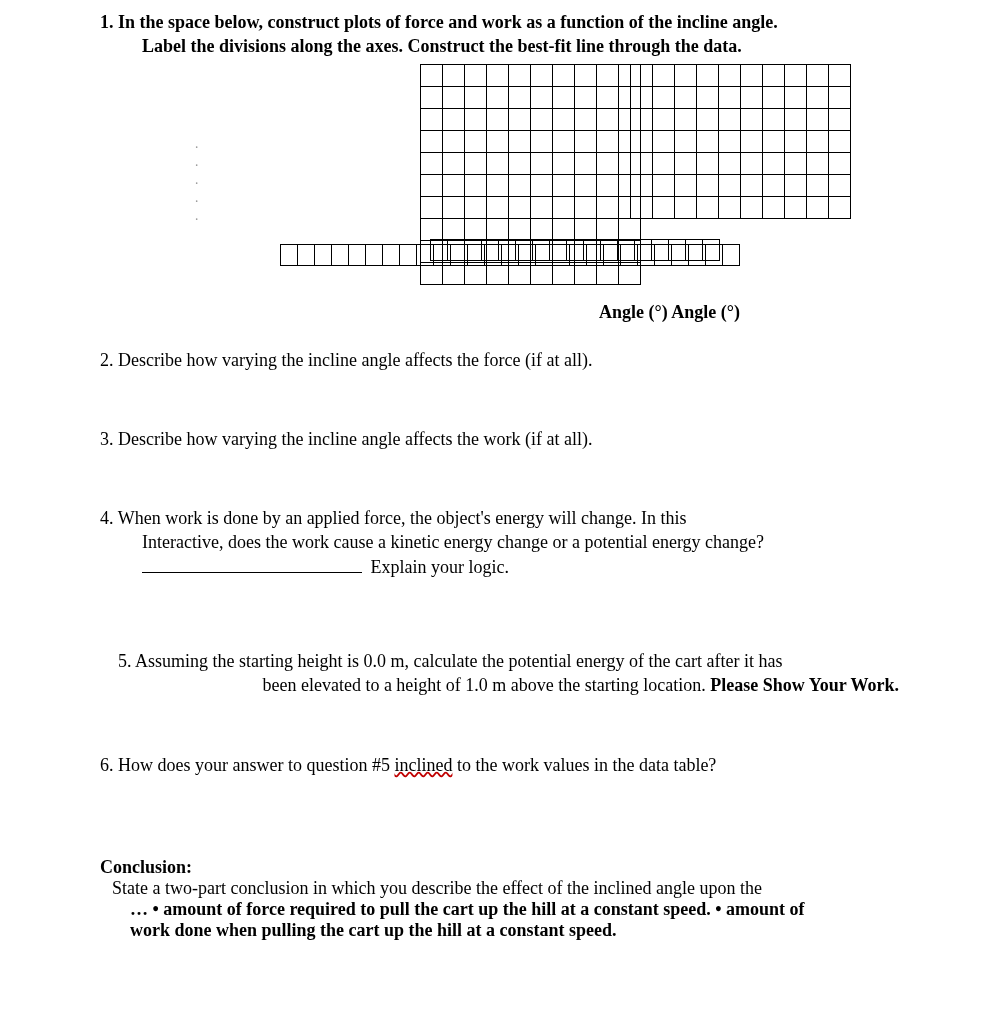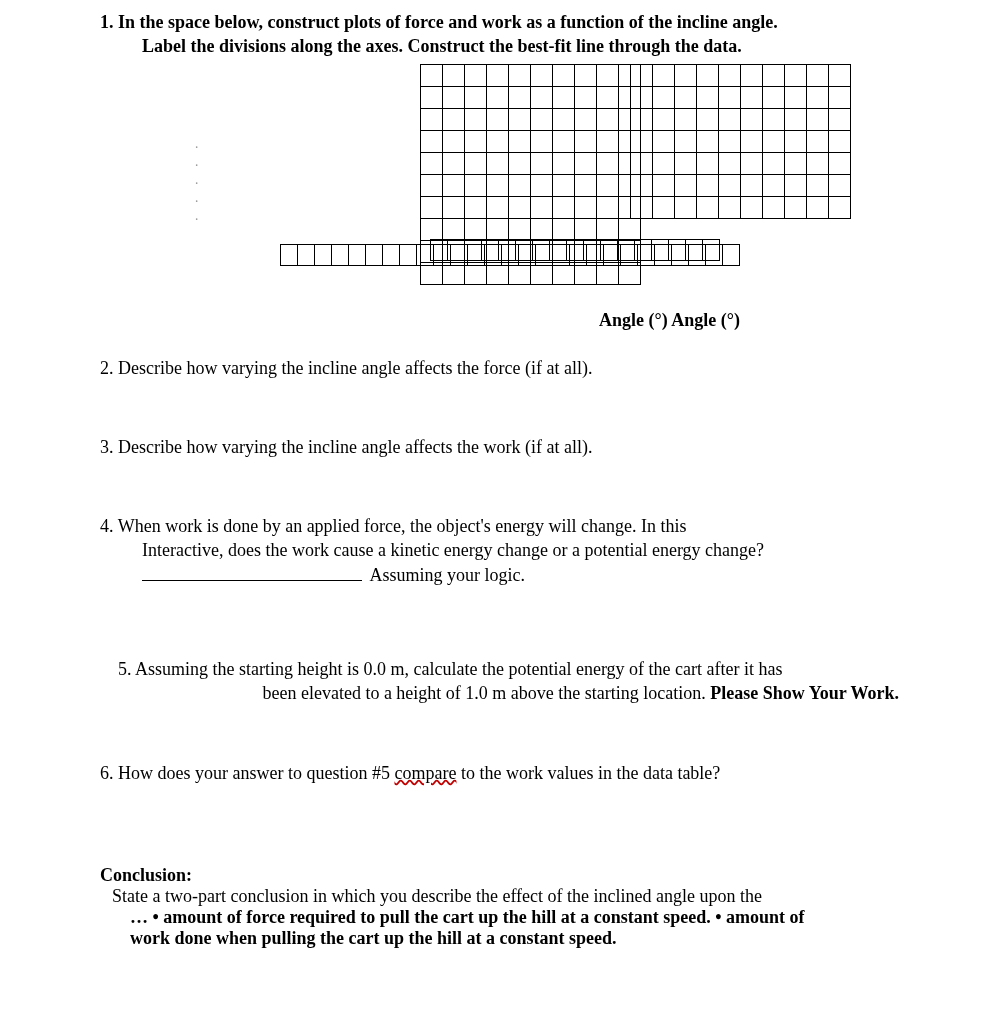--- a/index.html
+++ b/index.html
@@ -38,21 +38,21 @@
     .grid td {
       border: 1px solid #000;
     }
     .gridA td { width:19px; height:19px; }
     .gridB td { width:19px; height:19px; }
     .gridC td { width:14px; height:18px; }
     .axis-label-row {
       text-align: center;
       padding-left: 340px;
       font-size: 18px;
-      margin-top: 16px;
+      margin-top: 8px;
     }
     .conclusion-heading {
       font-weight: bold;
     }
     .bold { font-weight: bold; }
     .blank-line {
       display:inline-block;
       border-bottom: 1px solid #000;
       width: 220px;
       vertical-align: baseline;
@@ -377,37 +377,37 @@
 
   <div class="question">
     <div class="q-text">3. Describe how varying the incline angle affects the work (if at all).</div>
   </div>
 
   <div class="question" style="margin-bottom:70px;">
     <div class="q-text">
       <span>4. When work is done by an applied force, the object's energy will change. In this</span><br>
       <span class="indent" style="padding-left:42px;">
         <span>Interactive, does the work cause a kinetic energy change or a potential energy change?</span><br>
-        <span class="blank-line"></span><span> Assuming your logic.</span>
+        <span class="blank-line"></span><span> Explain your logic.</span>
       </span>
     </div>
   </div>
 
   <div class="question" style="padding-left:18px;">
     <div class="q-text">
       <span>5. Assuming the starting height is 0.0 m, calculate the potential energy of the cart after it has</span><br>
       <span style="padding-left:18px; display:block;text-align:right;">
         <span>been elevated to a height of 1.0 m above the starting location. </span><span class="bold">Please Show Your Work.</span>
       </span>
     </div>
   </div>
 
   <div class="question" style="margin-bottom:80px;">
     <div class="q-text">
-      <span>6. How does your answer to question #5 </span><span class="wavy">compare</span><span> to the work values in the data table?</span>
+      <span>6. How does your answer to question #5 </span><span class="wavy">inclined</span><span> to the work values in the data table?</span>
     </div>
   </div>
 
   <div>
     <span class="conclusion-heading">Conclusion:</span><br>
     <span style="padding-left:12px; display:block;">
       <span>State a two-part conclusion in which you describe the effect of the inclined angle upon the</span><br>
       <span style="padding-left:18px; display:block;font-weight:bold;">
         <span>… • amount of force required to pull the cart up the hill at a constant speed. • amount of</span><br>
         <span>work done when pulling the cart up the hill at a constant speed.</span>

